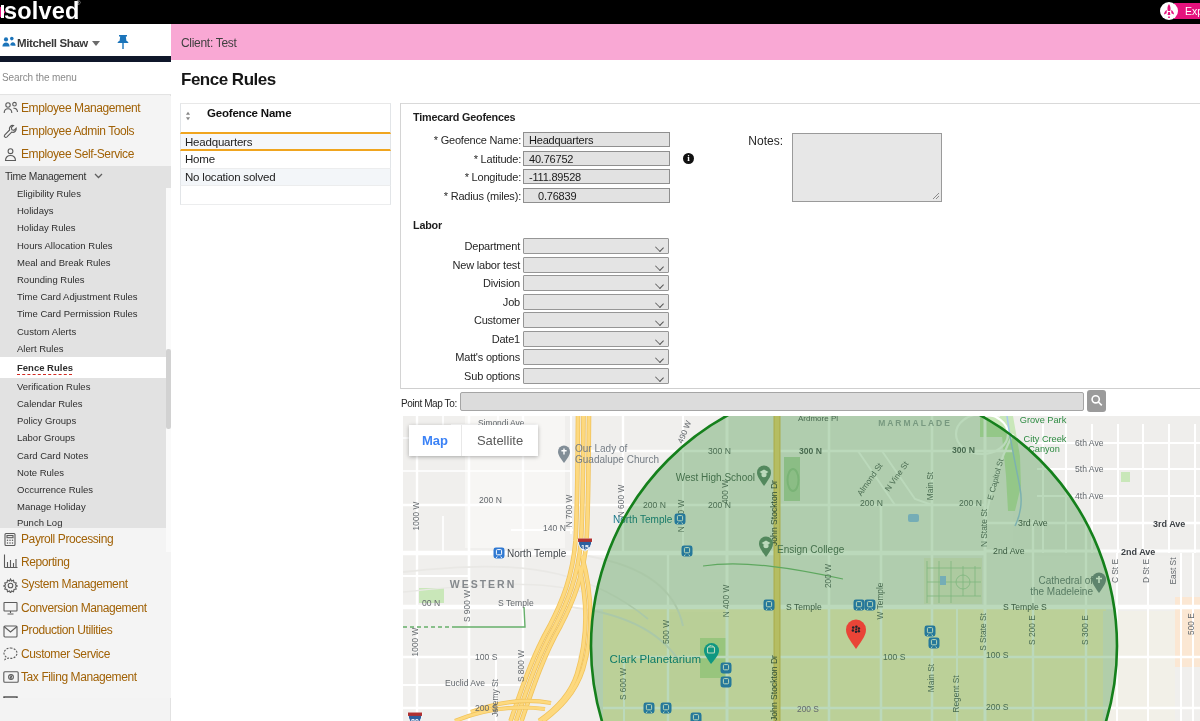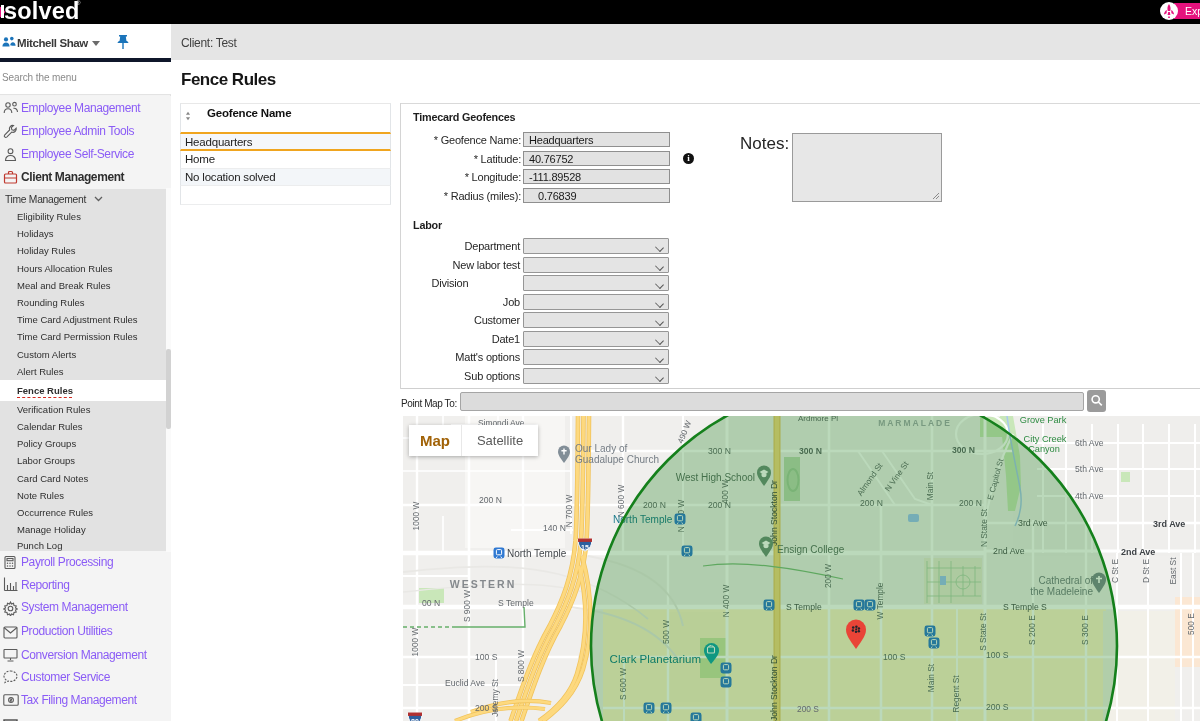--- a/index.html
+++ b/index.html
@@ -11,38 +11,38 @@
 #logo { position:absolute; left:4px; top:-2px; color:#fff; font-weight:bold; font-size:23.5px; letter-spacing:0.2px; }
 #logo-stem { position:absolute; left:1px; top:5px; width:3px; height:13px; background:#fff; }
 #logo-dot { position:absolute; left:-4px; top:7.5px; width:8px; height:8px; background:#e3137e; border-radius:1px; transform:rotate(45deg); }
 #logo-r { position:absolute; left:76px; top:0px; color:#fff; font-size:6px; }
 #adopt { position:absolute; right:0; top:2.5px; height:16px; background:#e5127d; color:#fff; font-size:10.5px; line-height:16px; width:26px; padding-left:11px; }
 #adopt-circ { position:absolute; right:22px; top:1.5px; width:18px; height:18px; background:#fff; border-radius:50%; }
 #adopt-circ svg { position:absolute; left:3px; top:2px; }
 
 
 #sidebar { position:absolute; left:0; top:24px; width:171px; height:697px; background:#f3f3f3; border-right:1px solid #e2e2e2; }
-#sb-head { position:absolute; left:0; top:0; width:171px; height:38px; background:#fff; border-bottom:4px solid #0f172a; }
+#sb-head { position:absolute; left:0; top:0; width:171px; height:38px; background:#fff; border-bottom:6px solid #0f172a; }
 #sb-name { position:absolute; left:17px; top:13px; font-size:11.5px; letter-spacing:-0.4px; font-weight:bold; color:#3a3a3a; }
 #sb-caret { position:absolute; left:92px; top:17px; width:0; height:0; border-left:4px solid transparent; border-right:4px solid transparent; border-top:5px solid #6b6b6b; }
 #sb-search { position:absolute; left:0; top:38px; width:171px; height:33px; background:#fff; border-bottom:1px solid #e3e3e3; }
 #sb-search span { position:absolute; left:2px; top:10px; font-size:10px; letter-spacing:-0.1px; color:#8a8a8a; }
-.mitem { position:relative; height:23px; line-height:23px; font-size:12px; letter-spacing:-0.4px; color:#8b5cf6; padding-left:21px; background:#f4f4f4; }
+.mitem { position:relative; height:23px; line-height:23px; font-size:12px; letter-spacing:-0.4px; color:#a16207; padding-left:21px; background:#f4f4f4; }
 .mitem svg { position:absolute; left:3px; top:4px; }
 .mitem.bold { font-weight:bold; color:#2d2d2d; }
 #submenu { background:#e2e2e2; }
 #submenu .head { line-height:16px; font-size:10.3px; letter-spacing:-0.3px; color:#333; padding-left:5px; padding-top:3px; height:19px; }
 #submenu .si { height:17.2px; line-height:17.2px; font-size:9.5px; color:#2e2e2e; padding-left:17px; }
 #submenu .si.active { background:#fff; font-weight:bold; height:21px; line-height:21px; }
 #submenu .si.active span { text-decoration:underline; text-decoration-style:dashed; text-decoration-color:#d22a21; text-underline-offset:2.5px; text-decoration-thickness:1.3px; }
 #sb-scroll { position:absolute; left:166px; top:164px; width:5px; height:364px; background:#fafafa; }
 #sb-thumb { position:absolute; left:0; top:161px; width:5px; height:80px; background:#d2d2d2; border-radius:2px; }
 
 
-#clientbar { position:absolute; left:171px; top:24px; width:1029px; height:36px; background:#e5e5e5; }
+#clientbar { position:absolute; left:171px; top:24px; width:1029px; height:36px; background:#f9a8d4; }
 #clientbar span { position:absolute; left:10px; top:12px; font-size:12px; letter-spacing:-0.3px; color:#3f3f3f; }
 #title { position:absolute; left:181px; top:70px; font-size:17px; letter-spacing:-0.5px; font-weight:bold; color:#161616; }
 
 
 #gtable { position:absolute; left:180px; top:103px; width:211px; }
 .trow { position:relative; border-left:1px solid #e2e5e8; border-right:1px solid #e2e5e8; font-size:11.5px; letter-spacing:-0.2px; color:#222; padding-left:4px; }
 #gt-head { height:31px; line-height:19px; font-weight:bold; border-top:1px solid #e8e8e8; border-bottom:2px solid #f0a51f; padding-left:26px; font-size:11.5px; letter-spacing:-0.2px; color:#111; }
 #gt-sort { position:absolute; left:4px; top:4px; }
 .tr1 { height:17px; line-height:17px; background:#f5f7fa; border-bottom:2px solid #f0a51f; }
 .tr2 { height:17.5px; line-height:17.5px; background:#fff; border-bottom:1px solid #ecedee; }
@@ -51,33 +51,33 @@
 
 
 #vdiv { position:absolute; left:400px; top:103px; width:1px; height:286px; background:#d4d4d4; }
 #ftop { position:absolute; left:401px; top:103px; width:799px; height:1px; background:#d9d9d9; }
 #fbot { position:absolute; left:401px; top:388px; width:799px; height:1px; background:#cfcfcf; }
 .h2 { position:absolute; font-size:10.8px; letter-spacing:-0.2px; font-weight:bold; color:#1d1d1d; }
 .flabel { position:absolute; font-size:11px; letter-spacing:-0.2px; color:#262626; text-align:right; }
 .finput { position:absolute; background:#e2e2e2; border:1px solid #8f8f8f; font-size:11px; letter-spacing:-0.2px; color:#1a1a1a; padding-left:5px; line-height:14px; }
 .fselect { position:absolute; left:523px; width:146px; height:16px; background:#e4e4e4; border:1px solid #969696; border-radius:1px; }
 .fselect:after { content:""; position:absolute; right:5px; top:5px; width:6px; height:6px; border-right:1.4px solid #555; border-bottom:1.4px solid #555; transform:rotate(45deg) scale(1,0.8); }
-#notes-l { position:absolute; left:740px; top:134px; width:43px; font-size:17px; color:#262626; text-align:left; }
+#notes-l { position:absolute; left:740px; top:134px; width:43px; font-size:12px; color:#262626; text-align:right; }
 #notes-t { position:absolute; left:792px; top:132.5px; width:150px; height:69px; background:#e7e7e7; border:1px solid #9a9a9a; }
 #info { position:absolute; left:683px; top:153px; width:11px; height:11px; background:#111; border-radius:50%; color:#fff; font-size:9px; font-weight:bold; text-align:center; line-height:11px; font-family:"Liberation Serif",serif; }
 
 
 #pm-label { position:absolute; left:401px; top:398px; font-size:10px; letter-spacing:-0.4px; color:#262626; }
 #pm-input { position:absolute; left:460px; top:392px; width:624px; height:19px; background:#dcdcdc; border:1px solid #a5a5a5; border-radius:2px; }
 #pm-btn { position:absolute; left:1087px; top:390px; width:19px; height:22px; background:#9b9b9b; border-radius:3px; }
 
 
 #map { position:absolute; left:403px; top:416px; width:797px; height:305px; background:#f0efed; overflow:hidden; }
 #mapbtns { position:absolute; left:409px; top:425px; height:31px; background:#fff; box-shadow:0 1px 4px rgba(0,0,0,0.3); display:flex; }
-#mb-map { width:53px; text-align:center; line-height:31px; font-size:15px; font-weight:bold; color:#a16207; border-right:1px solid #e8e8e8; }
+#mb-map { width:53px; text-align:center; line-height:31px; font-size:13px; font-weight:bold; color:#3b82f6; border-right:1px solid #e8e8e8; }
 #mb-sat { width:76px; text-align:center; line-height:31px; font-size:13px; color:#5a5a5a; }
 </style>
 </head>
 <body>
 
 <div id="topbar">
   <div id="logo-dot"></div>
   <div id="logo-stem"></div>
   <div id="logo">solved</div>
   <div id="logo-r">®</div>
@@ -134,28 +134,20 @@
         </svg>
       Employee Admin Tools</div>
     <div class="mitem">
       <svg width="15" height="15" viewBox="0 0 15 15" style="top:4px">
           <g fill="none" stroke="#5b5b5b" stroke-width="1.1">
             <circle cx="7.5" cy="4.2" r="2.4"></circle>
             <path d="M2.5 13.5 c0-3.3 2.2-5 5-5 s5 1.7 5 5z"></path>
           </g>
         </svg>
       Employee Self-Service</div>
-    <div class="mitem bold">
-      <svg width="15" height="15" viewBox="0 0 15 15" style="top:4px">
-          <g fill="none" stroke="#bf3a30" stroke-width="1.2">
-            <rect x="1.5" y="4" width="12" height="9" rx="1"></rect>
-            <path d="M5.5 4 v-1.5 a1 1 0 0 1 1-1 h2 a1 1 0 0 1 1 1 v1.5 M1.5 8 h12"></path>
-          </g>
-        </svg>
-      Client Management</div>
     <div id="submenu">
       <div class="head">Time Management &nbsp;&nbsp;<svg width="9" height="6" viewBox="0 0 9 6" style="vertical-align:1px">
             <path d="M1 1 L4.5 4.5 L8 1" fill="none" stroke="#5f5f5f" stroke-width="1.3"></path>
           </svg></div>
       <div class="si">Eligibility Rules</div>
       <div class="si">Holidays</div>
       <div class="si">Holiday Rules</div>
       <div class="si">Hours Allocation Rules</div>
       <div class="si">Meal and Break Rules</div>
       <div class="si">Rounding Rules</div>
@@ -192,36 +184,36 @@
         </svg>
       Reporting</div>
     <div class="mitem" style="height:24px">
       <svg width="15" height="15" viewBox="0 0 15 15" style="top:5px">
           <g fill="none" stroke="#5b5b5b" stroke-width="1.1">
             <circle cx="7.5" cy="7.5" r="2.3"></circle>
             <path d="M7.5 1 l1 2 2-0.7 0.5 2.2 2.2 0.5-0.7 2 2 1-2 1 0.7 2-2.2 0.5-0.5 2.2-2-0.7-1 2-1-2-2 0.7-0.5-2.2-2.2-0.5 0.7-2-2-1 2-1-0.7-2 2.2-0.5 0.5-2.2 2 0.7z"></path>
           </g>
         </svg>
       System Management</div>
+    <div class="mitem" style="height:22px">
+      <svg width="15" height="14" viewBox="0 0 15 14" style="top:4px">
+          <g fill="none" stroke="#5b5b5b" stroke-width="1.1">
+            <rect x="1" y="1.5" width="13" height="8.5" rx="0.5"></rect>
+            <path d="M7.5 10 v2 M4.5 13 h6"></path>
+          </g>
+        </svg>
+      Conversion Management</div>
     <div class="mitem" style="height:24px">
       <svg width="15" height="13" viewBox="0 0 15 13" style="top:6px">
           <g fill="none" stroke="#5b5b5b" stroke-width="1.1">
             <rect x="1" y="1" width="13" height="11" rx="1"></rect>
             <path d="M1 1.5 l6.5 5.5 6.5-5.5"></path>
           </g>
         </svg>
       Production Utilities</div>
-    <div class="mitem" style="height:22px">
-      <svg width="15" height="14" viewBox="0 0 15 14" style="top:4px">
-          <g fill="none" stroke="#5b5b5b" stroke-width="1.1">
-            <rect x="1" y="1.5" width="13" height="8.5" rx="0.5"></rect>
-            <path d="M7.5 10 v2 M4.5 13 h6"></path>
-          </g>
-        </svg>
-      Conversion Management</div>
     <div class="mitem" style="height:23px">
       <svg width="15" height="14" viewBox="0 0 15 14" style="top:4px">
           <g fill="none" stroke="#5b5b5b" stroke-width="1.1">
             <path d="M7.5 1 c3.6 0 6.5 2.3 6.5 5.2 s-2.9 5.2-6.5 5.2 c-0.8 0-1.6-0.1-2.3-0.3 l-3.2 1.4 0.9-2.7 c-1.2-0.9-1.9-2.2-1.9-3.6 c0-2.9 2.9-5.2 6.5-5.2z" stroke-dasharray="2 1.3"></path>
           </g>
         </svg>
       Customer Service</div>
     <div class="mitem" style="height:22px">
       <svg width="16" height="12" viewBox="0 0 16 12" style="top:5px">
           <g fill="none" stroke="#5b5b5b" stroke-width="1.1">
@@ -275,21 +267,21 @@
 <div id="notes-l">Notes:</div>
 <div id="notes-t">
     <svg style="position:absolute;right:1px;bottom:1px" width="8" height="8" viewBox="0 0 8 8">
       <path d="M7 1 L1 7 M7 4 L4 7" stroke="#8a8a8a" stroke-width="1"></path>
     </svg>
   </div>
 
 <div class="h2" style="left:413px; top:219px;">Labor</div>
 <div class="flabel" style="left:380px; top:240px; width:140px;">Department</div>
 <div class="flabel" style="left:380px; top:258.5px; width:140px;">New labor test</div>
-<div class="flabel" style="left:380px; top:277px; width:140px;text-align:center;">Division</div>
+<div class="flabel" style="left:380px; top:277px; width:140px;">Division</div>
 <div class="flabel" style="left:380px; top:295.5px; width:140px;">Job</div>
 <div class="flabel" style="left:380px; top:314px; width:140px;">Customer</div>
 <div class="flabel" style="left:380px; top:332.5px; width:140px;">Date1</div>
 <div class="flabel" style="left:380px; top:351px; width:140px;">Matt's options</div>
 <div class="flabel" style="left:380px; top:369.5px; width:140px;">Sub options</div>
 <div class="fselect" style="top:238px;"></div>
 <div class="fselect" style="top:256.5px;"></div>
 <div class="fselect" style="top:275px;"></div>
 <div class="fselect" style="top:293.5px;"></div>
 <div class="fselect" style="top:312px;"></div>

